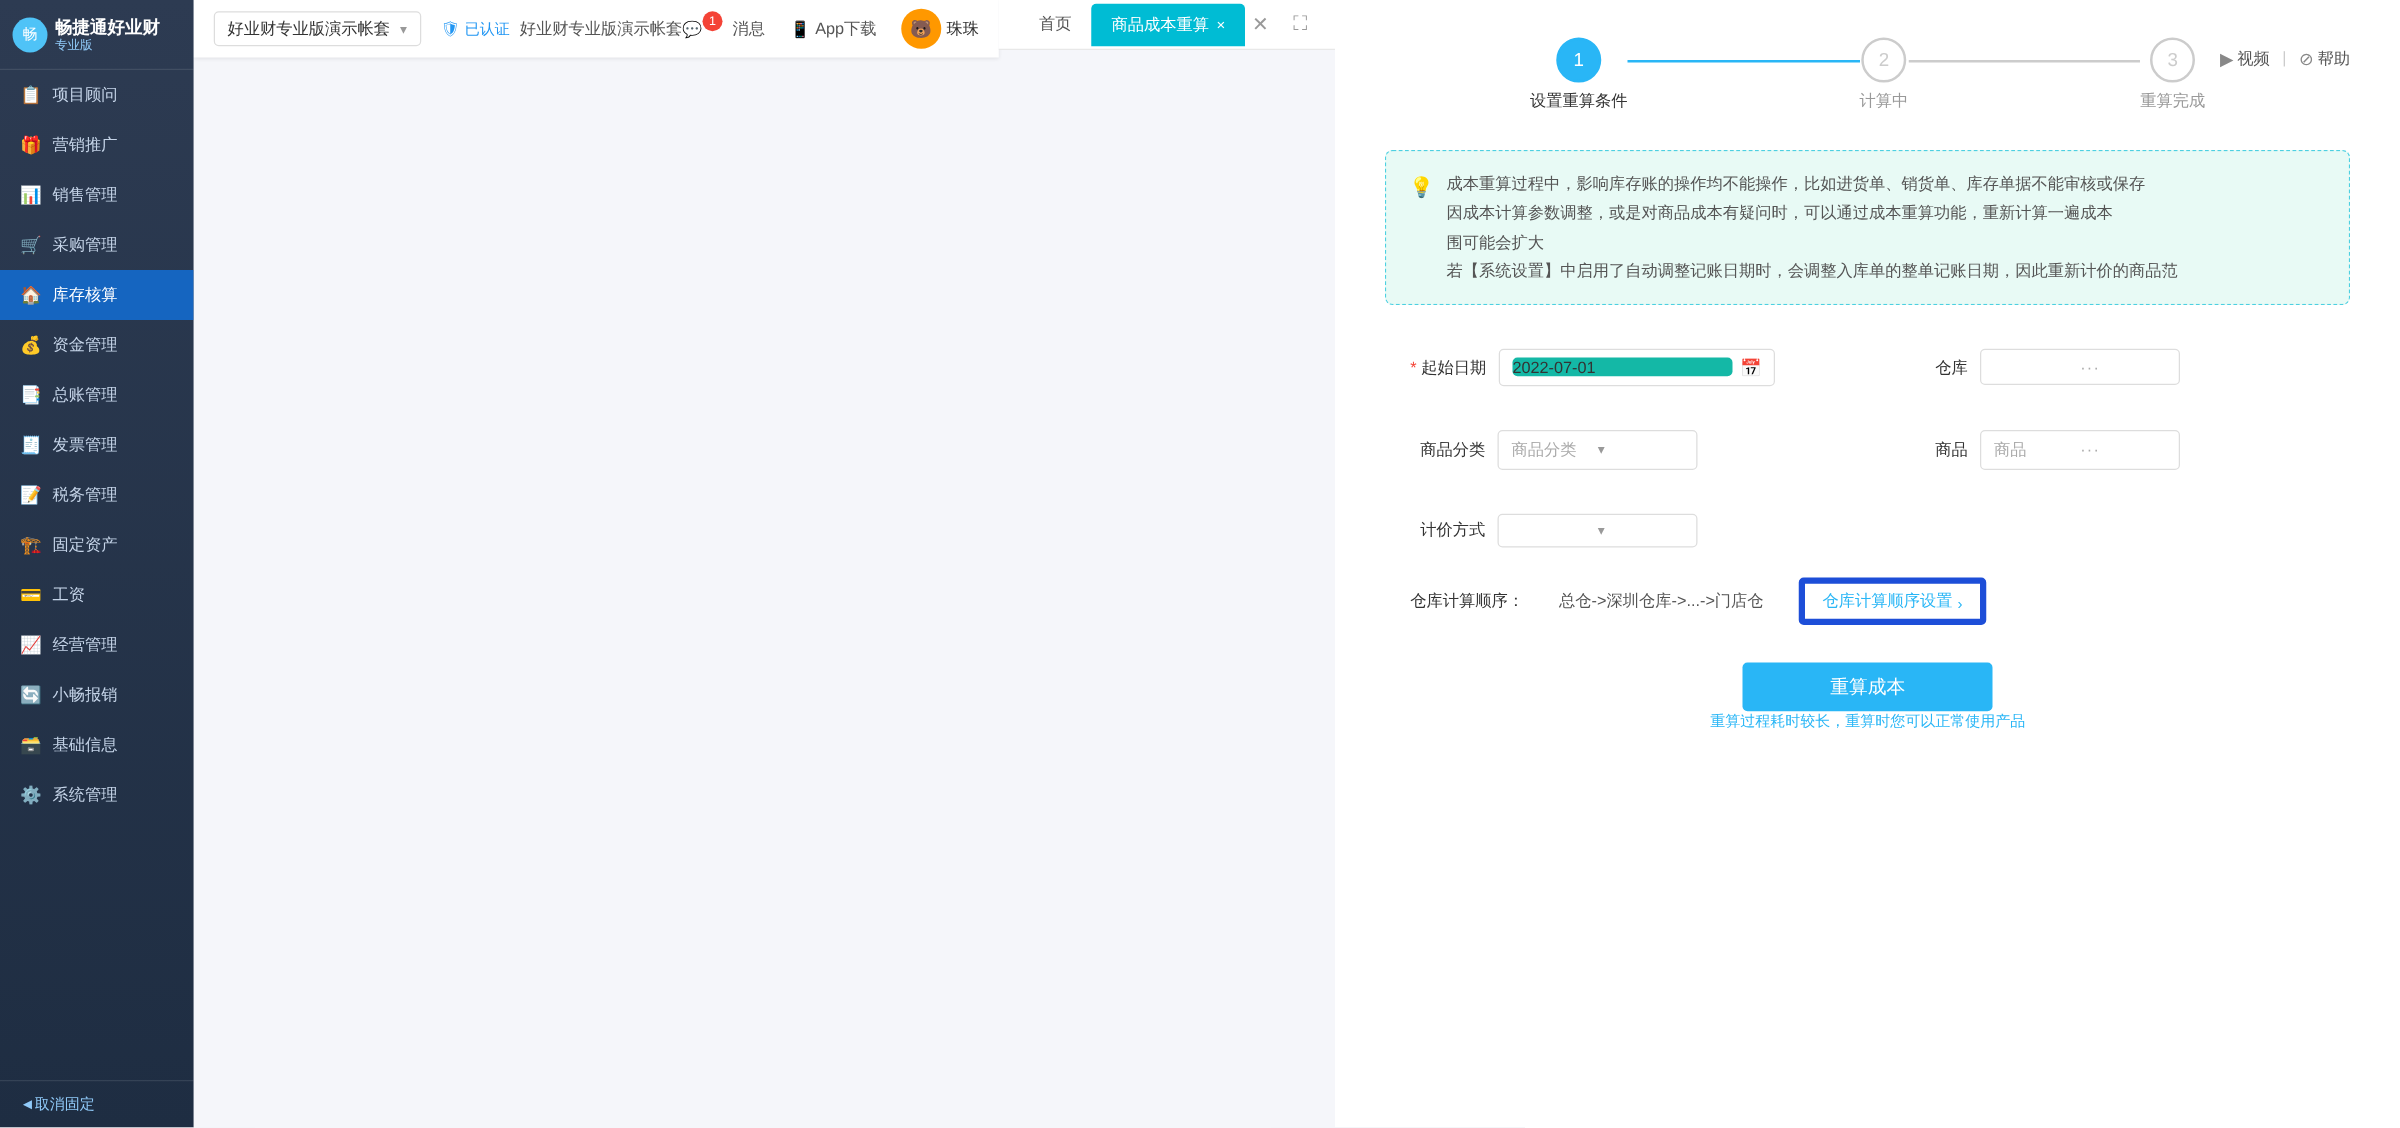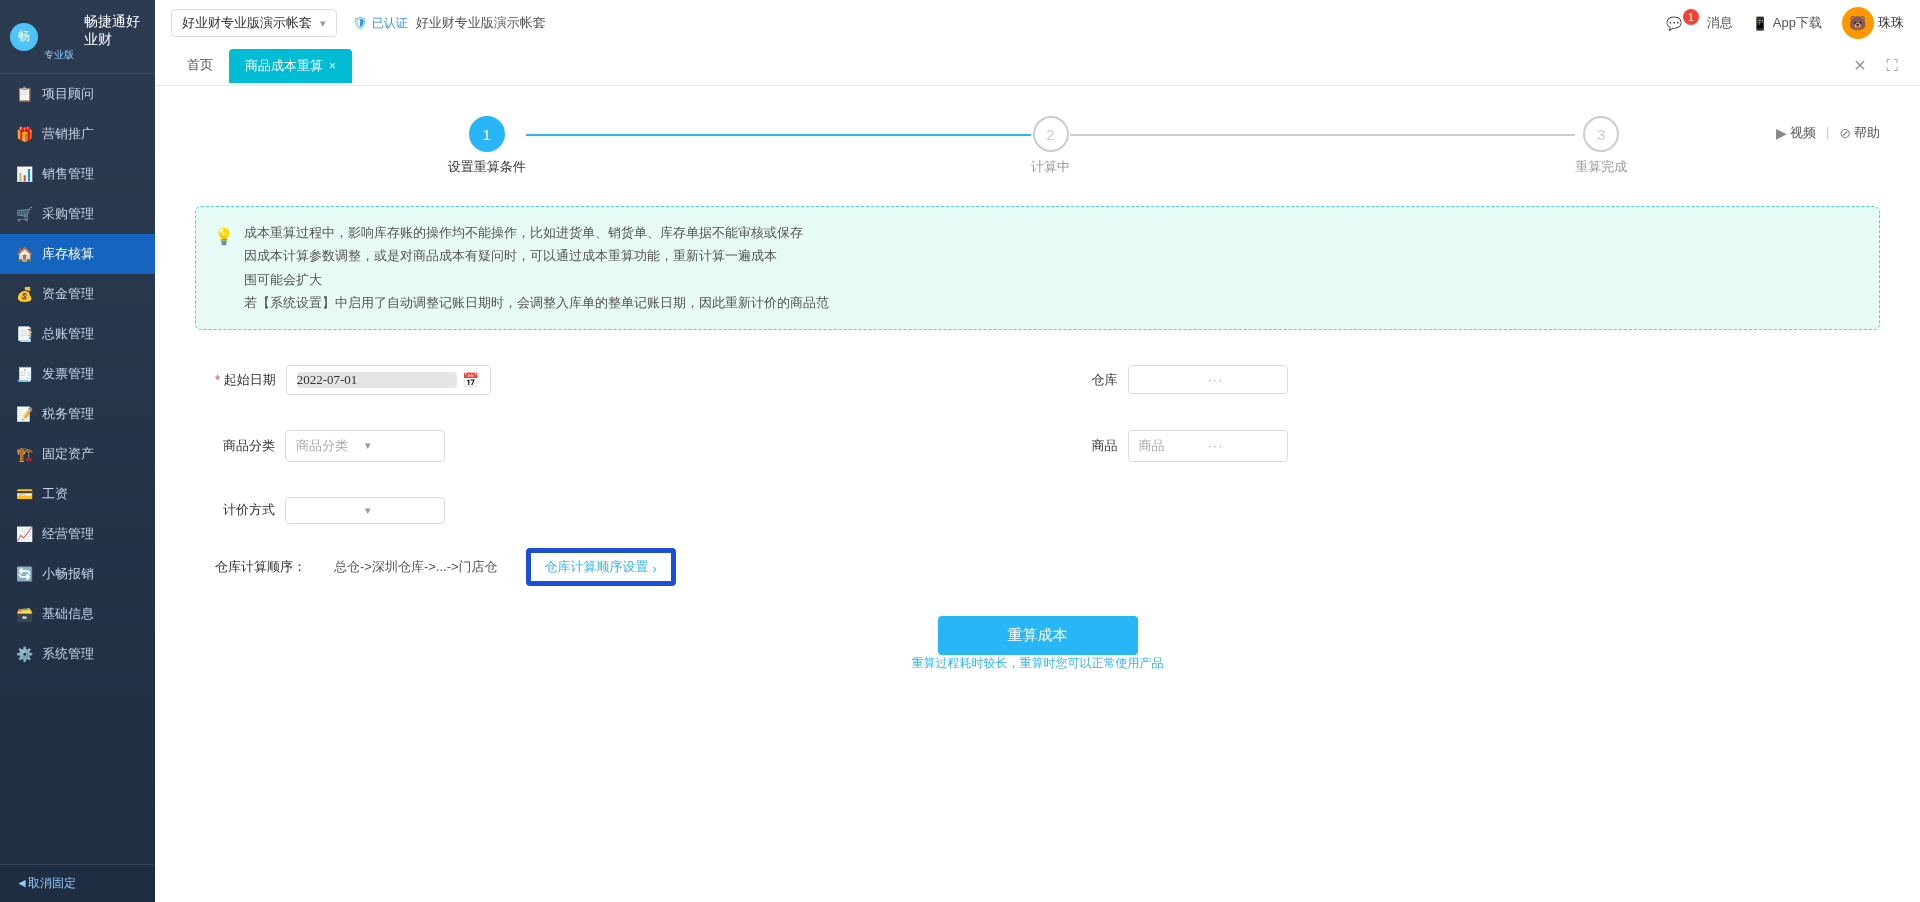--- a/index.html
+++ b/index.html
@@ -32,21 +32,21 @@
       color: white;
       font-size: 12px;
       margin-right: 6px;
       flex-shrink: 0;
     }
     .sidebar-logo-text {
       color: white;
       font-size: 12px;
       line-height: 1.3;
     }
-    .sidebar-logo-text .brand { font-size: 14px; font-weight: normal; margin-left: 40px; }
+    .sidebar-logo-text .brand { font-size: 14px; font-weight: bold; }
     .sidebar-logo-text .edition { font-size: 10px; color: #90caf9; }
     .sidebar-item {
       display: flex;
       align-items: center;
       padding: 11px 16px;
       color: #c5d4e8;
       cursor: pointer;
       transition: background 0.2s;
       font-size: 13px;
     }
@@ -68,21 +68,21 @@
       cursor: pointer;
       display: flex;
       align-items: center;
       border-top: 1px solid rgba(255,255,255,0.1);
     }
 
     
     .main-area {
       flex: 1;
       display: flex;
-      flex-direction: column;
+      flex-direction: row;
       background: #f5f6fa;
       overflow: hidden;
     }
 
     
     .topbar {
       height: 46px;
       background: white;
       display: flex;
       align-items: center;
@@ -300,22 +300,21 @@
       color: #f44336;
     }
     .form-input {
       border: 1px solid #ddd;
       border-radius: 4px;
       padding: 6px 10px;
       font-size: 13px;
       color: #333;
       outline: none;
       min-width: 160px;
-      background: #e5e5e5;
-      font-family: Liberation Serif, serif;
+      background: #14b8a6;
     }
     .form-input-with-icon {
       display: flex;
       align-items: center;
       border: 1px solid #ddd;
       border-radius: 4px;
       padding: 6px 10px;
       min-width: 160px;
       background: white;
     }

